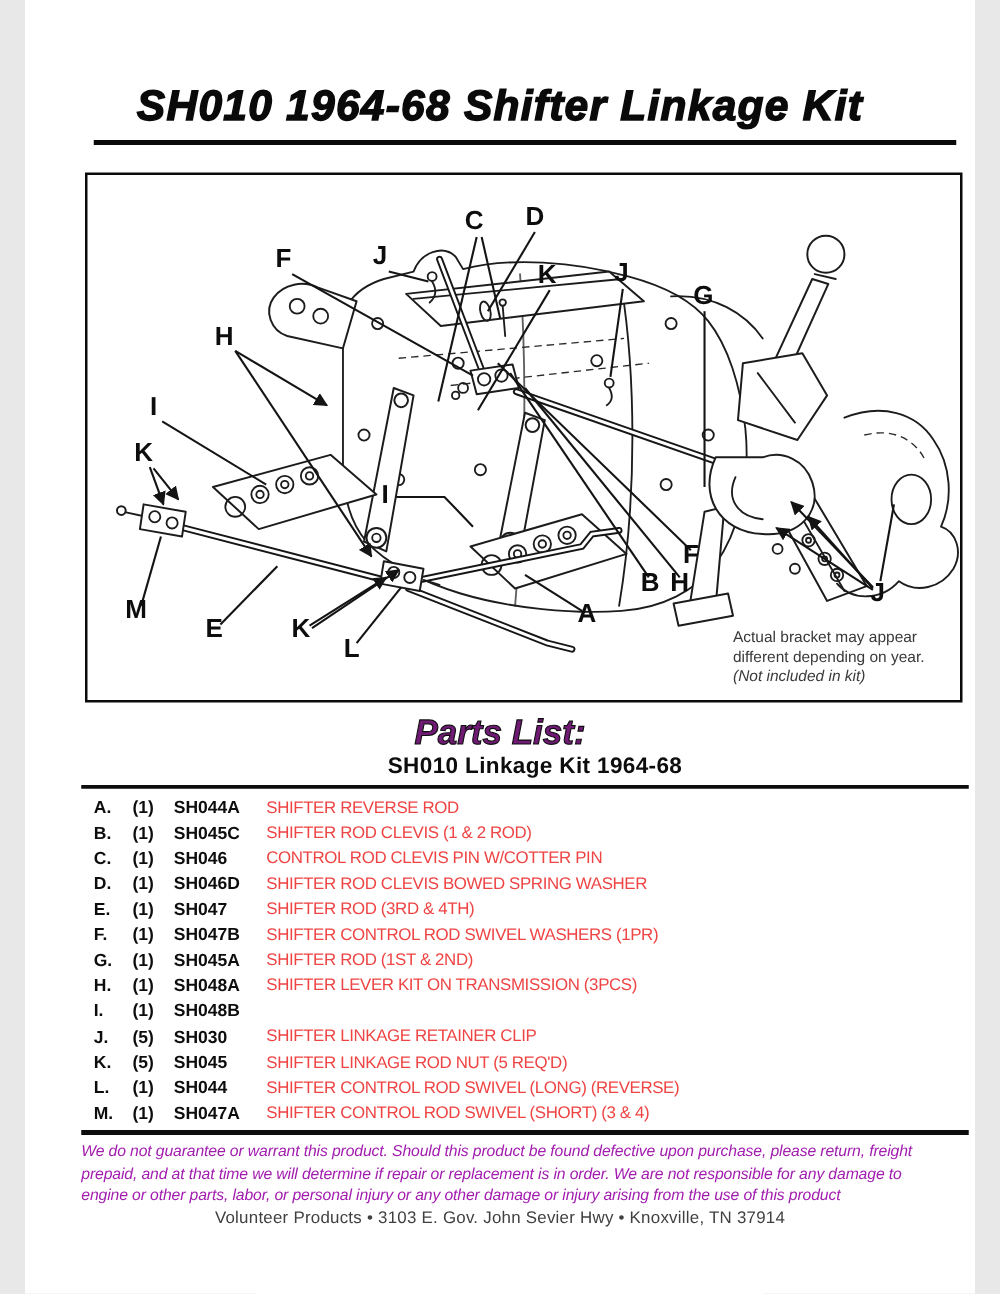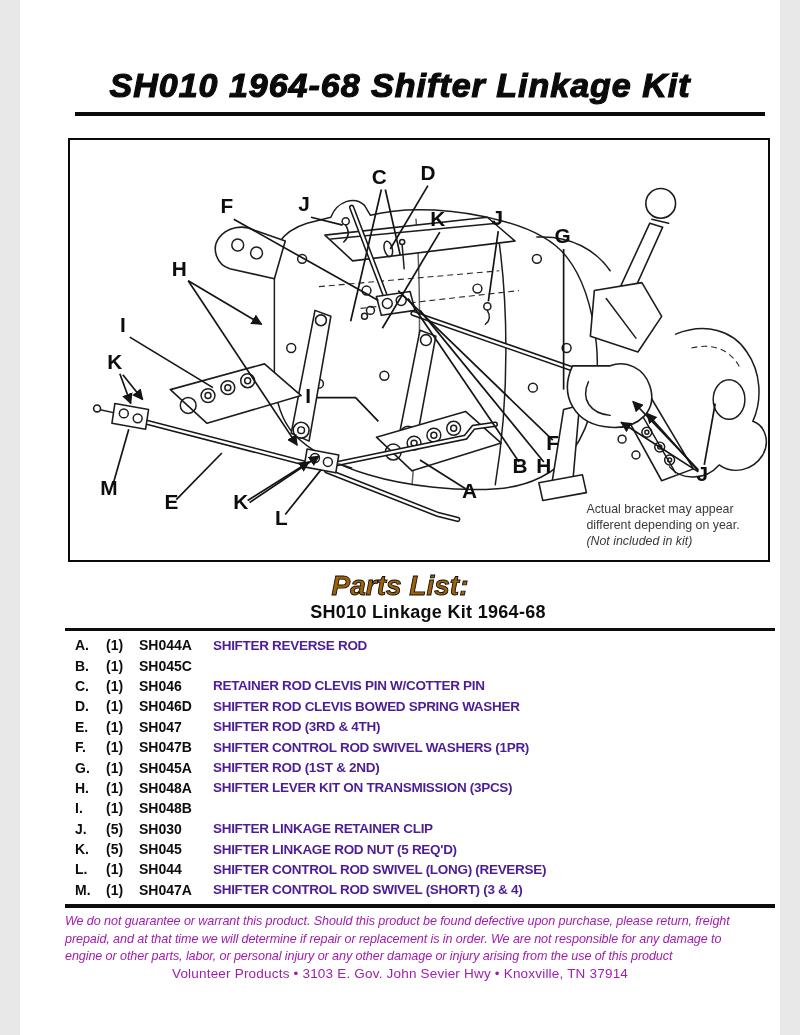--- a/index.html
+++ b/index.html
@@ -23,39 +23,39 @@
   .note-text{font-family:"Liberation Sans",sans-serif;font-size:12.5px;fill:#3a3a3a;}
   .sketch{stroke:#1c1c1c;fill:none;stroke-width:1.5;stroke-linecap:round;stroke-linejoin:round;}
   .sketch-w{stroke:#1c1c1c;fill:#ffffff;stroke-width:1.6;stroke-linejoin:round;}
   .leader{stroke:#141414;stroke-width:1.7;fill:none;}
   .rod-out{stroke:#161616;stroke-width:5.5;fill:none;stroke-linecap:round;}
   .rod-in{stroke:#ffffff;stroke-width:2.4;fill:none;stroke-linecap:round;}
   .dashed{stroke:#2a2a2a;stroke-width:1.1;fill:none;stroke-dasharray:6 4;}
   .heading{
     position:absolute;top:570px;left:0;width:100%;text-align:center;
     font-size:28px;font-weight:bold;font-style:italic;
-    -webkit-text-stroke:0.9px #0d0d0d;color:#a16207;
+    -webkit-text-stroke:0.9px #0d0d0d;color:#701a75;
   }
   .subheading{
     position:absolute;top:602px;left:0;width:100%;text-align:center;
     font-size:18px;font-weight:bold;color:#0d0d0d;letter-spacing:0.3px;padding-left:28px;
   }
   .rule2{position:absolute;top:628px;left:45px;width:710px;height:3px;background:#0d0d0d;}
   .rule3{position:absolute;top:904px;left:45px;width:710px;height:4px;background:#0d0d0d;}
   .parts{position:absolute;top:635px;left:55px;width:700px;}
   .part-row{display:grid;grid-template-columns:31px 33px 74px 1fr;height:20.4px;align-items:center;}
   .part-letter,.part-qty,.part-number{font-size:14px;font-weight:bold;color:#0d0d0d;}
-  .part-desc{font-size:13.5px;font-weight:bold;color:#4c1d95;letter-spacing:-0.3px;}
+  .part-desc{font-size:13.5px;font-weight:normal;color:#ef4444;letter-spacing:-0.3px;}
   .disclaimer{position:absolute;top:913px;left:45px;width:712px;color:#a21caf;}
   .disclaimer div{
     font-size:12.6px;font-style:italic;line-height:17.5px;white-space:nowrap;letter-spacing:-0.1px;
   }
   .footer{
     position:absolute;top:966px;left:0;width:100%;text-align:center;
-    font-size:13.5px;color:#a21caf;letter-spacing:0.2px;
+    font-size:13.5px;color:#404040;letter-spacing:0.2px;
   }
 </style>
 </head>
 <body>
 
 <div class="page">
 
   <div class="title">SH010 1964-68 Shifter Linkage Kit</div>
   <div class="title-rule"></div>
 
@@ -278,26 +278,27 @@
     <div class="part-row">
       <span class="part-letter">A.</span>
       <span class="part-qty">(1)</span>
       <span class="part-number">SH044A</span>
       <span class="part-desc">SHIFTER REVERSE ROD</span>
     </div>
     <div class="part-row">
       <span class="part-letter">B.</span>
       <span class="part-qty">(1)</span>
       <span class="part-number">SH045C</span>
+      <span class="part-desc">SHIFTER ROD CLEVIS (1 &amp; 2 ROD)</span>
     </div>
     <div class="part-row">
       <span class="part-letter">C.</span>
       <span class="part-qty">(1)</span>
       <span class="part-number">SH046</span>
-      <span class="part-desc">RETAINER ROD CLEVIS PIN W/COTTER PIN</span>
+      <span class="part-desc">CONTROL ROD CLEVIS PIN W/COTTER PIN</span>
     </div>
     <div class="part-row">
       <span class="part-letter">D.</span>
       <span class="part-qty">(1)</span>
       <span class="part-number">SH046D</span>
       <span class="part-desc">SHIFTER ROD CLEVIS BOWED SPRING WASHER</span>
     </div>
     <div class="part-row">
       <span class="part-letter">E.</span>
       <span class="part-qty">(1)</span>

